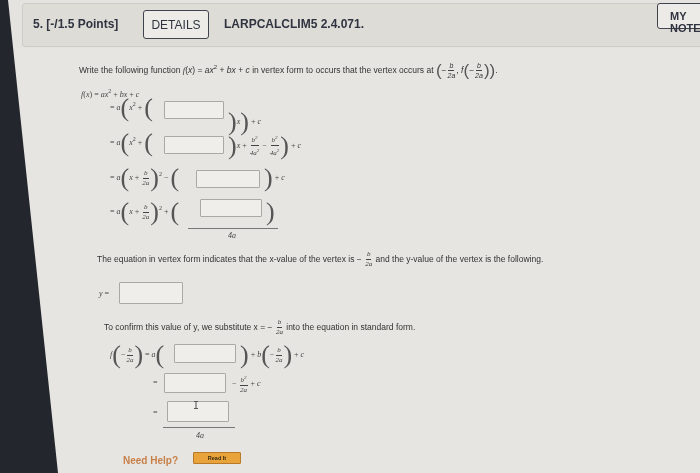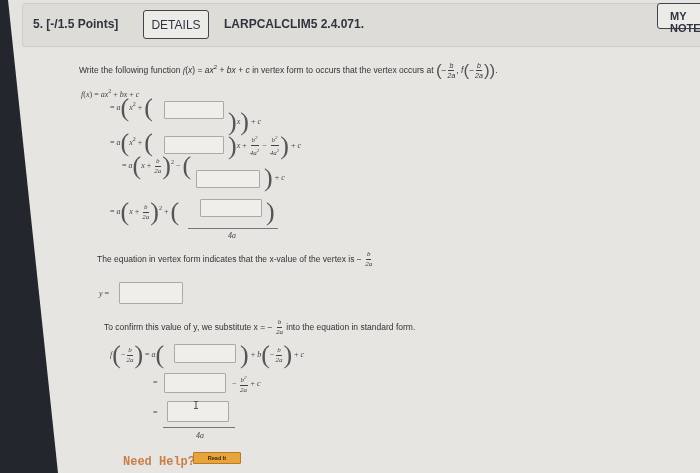--- a/index.html
+++ b/index.html
@@ -53,21 +53,21 @@
   .it { font-style: italic; }
   .frac { display: inline-flex; flex-direction: column; align-items: center; vertical-align: middle; font-size: 7px; line-height: 9px; margin: 0 1px; }
   .frac .num { border-bottom: 0.8px solid #444; padding: 0 1px; }
   .paren { font-size: 17px; font-weight: 200; color: #555; vertical-align: middle; line-height: 14px; }
   .bigparen { font-size: 26px; font-weight: 200; color: #555; vertical-align: middle; line-height: 20px; }
   .answer-box {
     position: absolute; background: #efeeea;
     border: 1px solid #a9a9a6; border-radius: 1px;
   }
   .fracbar { position: absolute; height: 1px; background: #777; }
-  .need-help { position: absolute; left: 123px; top: 455px; font-size: 12px; font-weight: bold; color: #c88049; font-family: Liberation Mono, monospace; }
+  .need-help { position: absolute; left: 123px; top: 455px; font-size: 10px; font-weight: bold; color: #c88049; }
   .read-it {
     position: absolute; left: 193px; top: 452px; width: 48px; height: 12px;
     background: #e8a33a; border: 1px solid #b87a28; border-radius: 1px;
     font-size: 5.5px; font-weight: bold; color: #3a2a10;
     display: flex; align-items: center; justify-content: center;
   }
   .cursor { position: absolute; font-size: 10px; color: #555; font-family: "DejaVu Sans Mono", monospace; }
 </style>
 </head>
 <body>
@@ -114,21 +114,21 @@
 <div class="math" style="left:228px; top:133px;">
   <span class="bigparen">)</span><span class="it">x</span> + <span class="frac">
       <span class="num it">b<sup style="font-size:5px">2</sup></span>
       <span class="it">4a<sup style="font-size:5px">2</sup></span>
     </span> − <span class="frac">
       <span class="num it">b<sup style="font-size:5px">2</sup></span>
       <span class="it">4a<sup style="font-size:5px">2</sup></span>
     </span><span class="bigparen">)</span> + <span class="it">c</span>
 </div>
 
-<div class="math" style="left:110px; top:156px;margin-left:12px;">
+<div class="math" style="left:110px; top:168px;">
   = <span class="it">a</span><span class="bigparen">(</span><span class="it">x</span> + <span class="frac">
       <span class="num it">b</span>
       <span class="it">2a</span>
     </span><span class="bigparen">)</span><sup style="font-size:6px">2</sup> − <span class="bigparen">(</span>
 </div>
 <div class="answer-box" style="left:196px; top:170px; width:64px; height:18px;"></div>
 <div class="math" style="left:264px; top:168px;">
   <span class="bigparen">)</span> + <span class="it">c</span>
 </div>
 
@@ -140,21 +140,21 @@
 </div>
 <div class="answer-box" style="left:200px; top:199px; width:62px; height:18px;"></div>
 <div class="math" style="left:266px; top:202px;"><span class="bigparen">)</span></div>
 <div class="fracbar" style="left:188px; top:228px; width:90px;"></div>
 <div class="math it" style="left:228px; top:231px;">4a</div>
 
 <div class="txt" style="left:97px; top:250px;">
   <span>The equation in vertex form indicates that the x-value of the vertex is</span> − <span class="frac" style="font-family:'Liberation Serif',serif;">
       <span class="num it">b</span>
       <span class="it">2a</span>
-    </span> 
+    </span> <span>and the y-value of the vertex is the following.</span>
 </div>
 <div class="math" style="left:99px; top:289px;"><span class="it">y</span> =</div>
 <div class="answer-box" style="left:119px; top:282px; width:64px; height:22px;"></div>
 
 <div class="txt" style="left:104px; top:318px;">
   <span>To confirm this value of y, we substitute x =</span> − <span class="frac" style="font-family:'Liberation Serif',serif;">
       <span class="num it">b</span>
       <span class="it">2a</span>
     </span> <span>into the equation in standard form.</span>
 </div>

